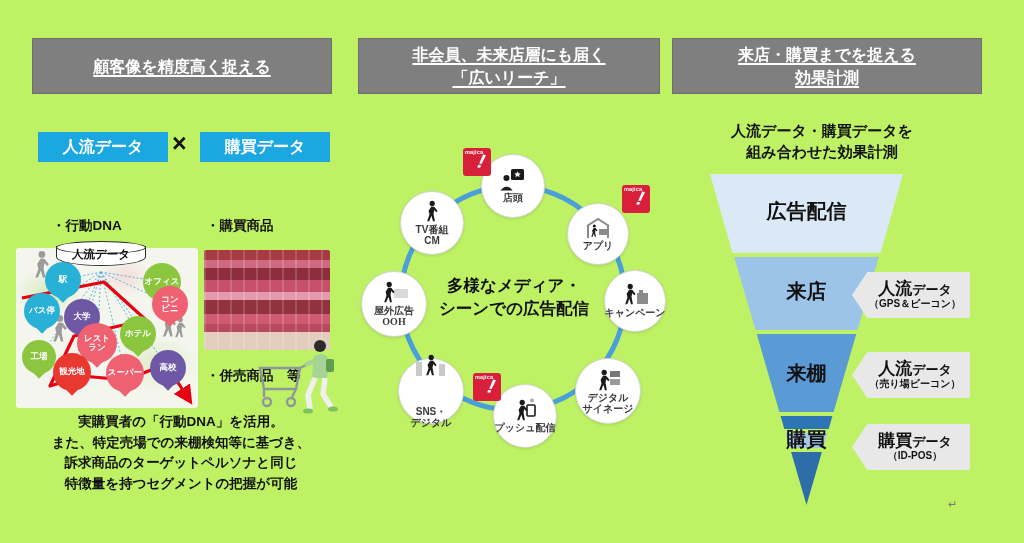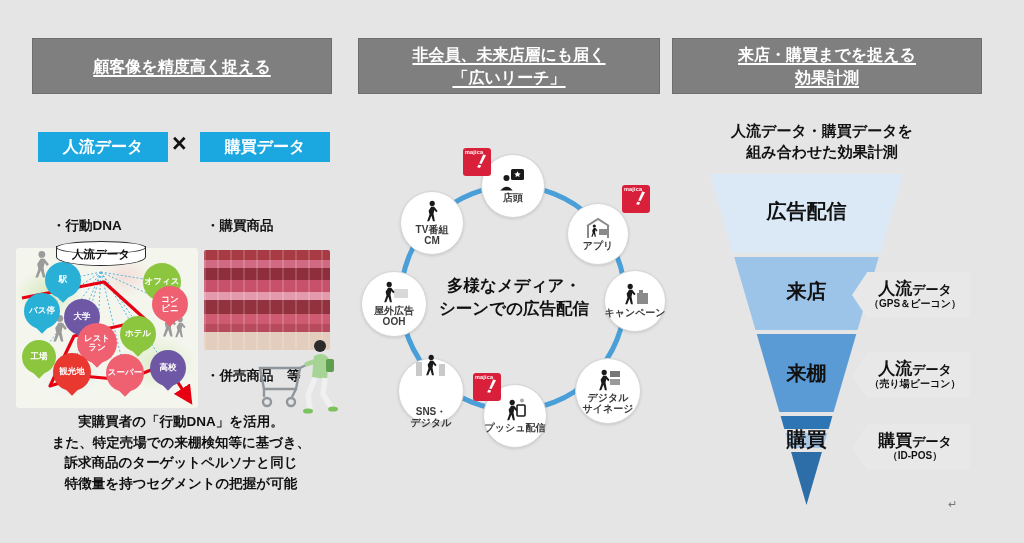--- a/index.html
+++ b/index.html
@@ -1,16 +1,16 @@
 <!DOCTYPE html>
 <html><head>
 <meta charset="utf-8">
 <style>
   html,body{margin:0;padding:0;background:#fff;}
-  .canvas{position:relative;width:1024px;height:543px;background:#e5e5e5;overflow:hidden;
+  .canvas{position:relative;width:1024px;height:543px;background:#bef264;overflow:hidden;
           font-family:"Liberation Sans",sans-serif;color:#111;}
 
   
   .hdr{position:absolute;top:38px;height:54px;background:#7f7f7f;border:1px solid #6e6e6e;
        display:flex;flex-direction:column;align-items:center;justify-content:center;}
   .hdr-line{color:#fff;font-weight:bold;font-size:16px;line-height:23px;
             text-decoration:underline;text-decoration-thickness:1.5px;text-underline-offset:3px;}
 
   
   .bluebox{position:absolute;top:132px;width:130px;height:30px;background:#1ba7e0;
@@ -250,21 +250,21 @@
         <rect x="19" y="3" width="10" height="6" fill="#777"></rect>
         <rect x="19" y="11" width="10" height="6" fill="#9a9a9a"></rect>
         <g fill="#1a1a1a">
             <use href="#walker" transform="translate(1,1)"></use>
           </g>
       </svg>
       <div class="nlabel">デジタル
 サイネージ</div>
     </div>
 
-    <div class="node" style="left:113px;top:244px;width:62px;height:62px;">
+    <div class="node" style="left:123px;top:244px;width:62px;height:62px;">
       <svg class="nicon" viewBox="0 0 34 24">
         <circle cx="24" cy="2.6" r="2" fill="#aaa"></circle>
         <g fill="#1a1a1a">
             <use href="#walker" transform="translate(2,1)"></use>
           </g>
         <rect x="19" y="7" width="8" height="11" rx="1" fill="none" stroke="#1a1a1a" stroke-width="1.6"></rect>
       </svg>
       <div class="nlabel">プッシュ配信</div>
     </div>
 
@@ -273,21 +273,21 @@
         <rect x="2" y="8" width="6" height="14" fill="#c9c9c9"></rect>
         <rect x="25" y="10" width="6" height="12" fill="#c9c9c9"></rect>
         <g fill="#1a1a1a">
             <use href="#walker" transform="translate(5,0)"></use>
           </g>
       </svg>
       <div class="nlabel">SNS・
 デジタル</div>
     </div>
 
-    <div class="node" style="left:-9px;top:131px;width:64px;height:64px;">
+    <div class="node" style="left:-9px;top:131px;width:64px;height:64px;font-family:Liberation Serif, serif;">
       <svg class="nicon" viewBox="0 0 34 24">
         <rect x="17" y="8" width="14" height="9" rx="1" fill="#d9d9d9"></rect>
         <g fill="#1a1a1a">
             <use href="#walker" transform="translate(0,0)"></use>
           </g>
       </svg>
       <div class="nlabel">屋外広告
 OOH</div>
     </div>
 

